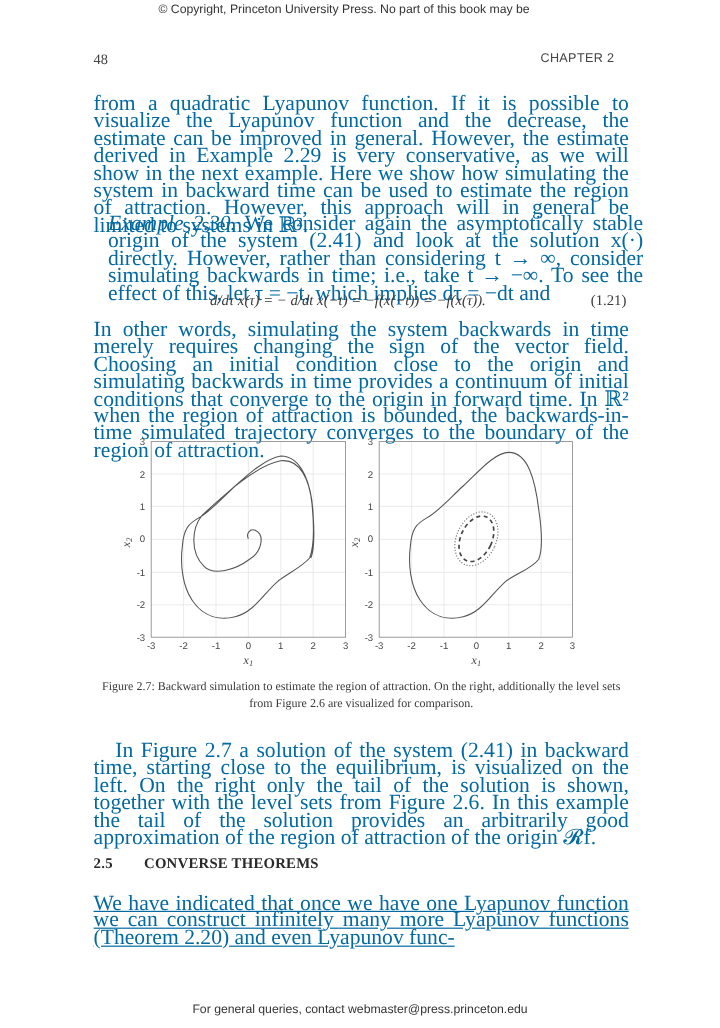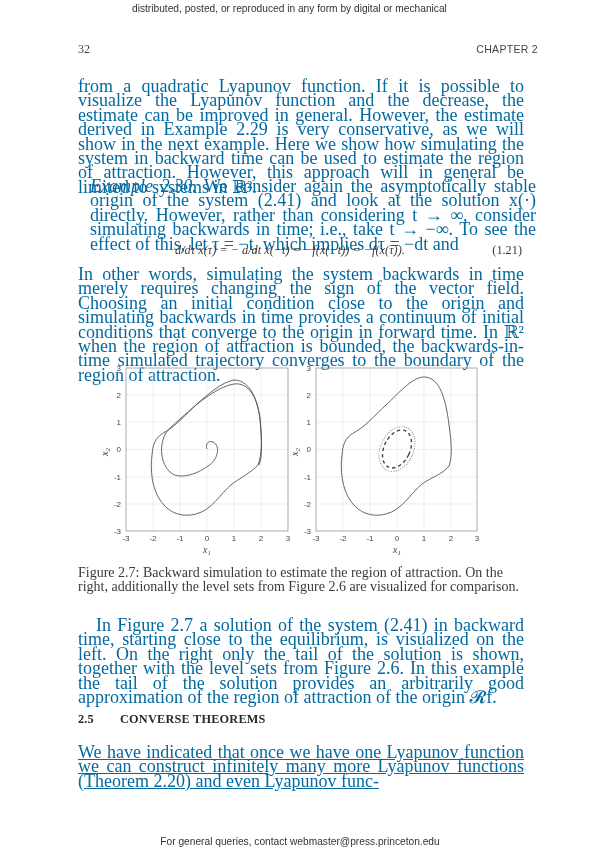--- a/index.html
+++ b/index.html
@@ -2,49 +2,49 @@
 <html><head>
 <meta charset="utf-8">
 <style>
   html, body { margin: 0; padding: 0; background: #ffffff; }
   body { width: 600px; height: 857px; position: relative; overflow: hidden;
          font-family: "Liberation Serif", "DejaVu Serif", serif; color: #333; }
   .copyright { position: absolute; left: 132px; top: 2px; width: 360px;
                font-family: "Liberation Sans", "DejaVu Sans", sans-serif;
                font-size: 10.2px; line-height: 13.4px; color: #333; }
   .page-num { position: absolute; left: 78px; top: 42px; font-size: 12px; color: #444; }
-  .chapter { position: absolute; right: 62px; top: 43px;
+  .chapter { position: absolute; right: 88px; top: 43px;
              font-family: "Liberation Sans", "DejaVu Sans", sans-serif;
              font-size: 10.5px; letter-spacing: 0.3px; color: #444; }
   .para { position: absolute; left: 78px; width: 446px; font-size: 18px;
           line-height: 14.4px; text-align: justify; color: #0369a1; }
   .para .ex-label { font-style: italic; }
   .para.indent { text-indent: 18px; }
   .eq { position: absolute; left: 78px; width: 446px; top: 243px; font-size: 12.3px;
         color: #3a3a3a; }
   .eq .eq-body { position: absolute; left: 97px; font-style: italic; white-space: nowrap; }
   .eq .eq-num { position: absolute; right: 2px; }
-  .caption { position: absolute; left: 78px; top: 566px; width: 446px; font-size: 14px;
-             line-height: 14.4px; color: #3a3a3a; }
+  .caption { position: absolute; left: 78px; top: 566px; width: 446px; font-size: 10px;
+             line-height: 14.4px; color: #3a3a3a; text-align: center; }
   .section { position: absolute; left: 78px; top: 712px; font-size: 12.3px; font-weight: bold;
              color: #2a2a2a; letter-spacing: 0.2px; }
   .section .num { display: inline-block; width: 42px; }
   .footer { position: absolute; left: 0; width: 600px; top: 836px; text-align: center;
             font-family: "Liberation Sans", "DejaVu Sans", sans-serif; font-size: 10.2px; color: #333; }
   svg.plot { position: absolute; }
   .tick { font-family: "Liberation Sans", "DejaVu Sans", sans-serif; font-size: 8px; fill: #444; }
   .axlabel { font-family: "Liberation Serif", "DejaVu Serif", serif; font-style: italic; font-size: 10px; fill: #444; }
 </style>
 </head>
 <body>
 
 <div class="copyright">
-  <div>distributed, posted, or reproduced in any form by digital or mechanical</div>
+  <div>© Copyright, Princeton University Press. No part of this book may be</div>
 </div>
-<div class="page-num">32</div>
+<div class="page-num">48</div>
 <div class="chapter">CHAPTER 2</div>
 
 <div class="para" style="top:79px;">from a quadratic Lyapunov function. If it is possible to visualize the Lyapunov function and the decrease, the estimate can be improved in general. However, the estimate derived in Example 2.29 is very conservative, as we will show in the next example. Here we show how simulating the system in backward time can be used to estimate the region of attraction. However, this approach will in general be limited to systems in ℝ².</div>
 
 <div class="para" style="top:179px;margin-left:12px;">
   <span class="ex-label">Example 2.30.</span><span> We consider again the asymptotically stable origin of the system (2.41) and look at the solution x(·) directly. However, rather than considering t → ∞, consider simulating backwards in time; i.e., take t → −∞. To see the effect of this, let τ = −t, which implies dτ = −dt and</span>
 </div>
 
 <div class="eq">
   <span class="eq-body">d/dτ x(τ) = − d/dt x(−t) = −f(x(−t)) = −f(x(τ)).</span>

